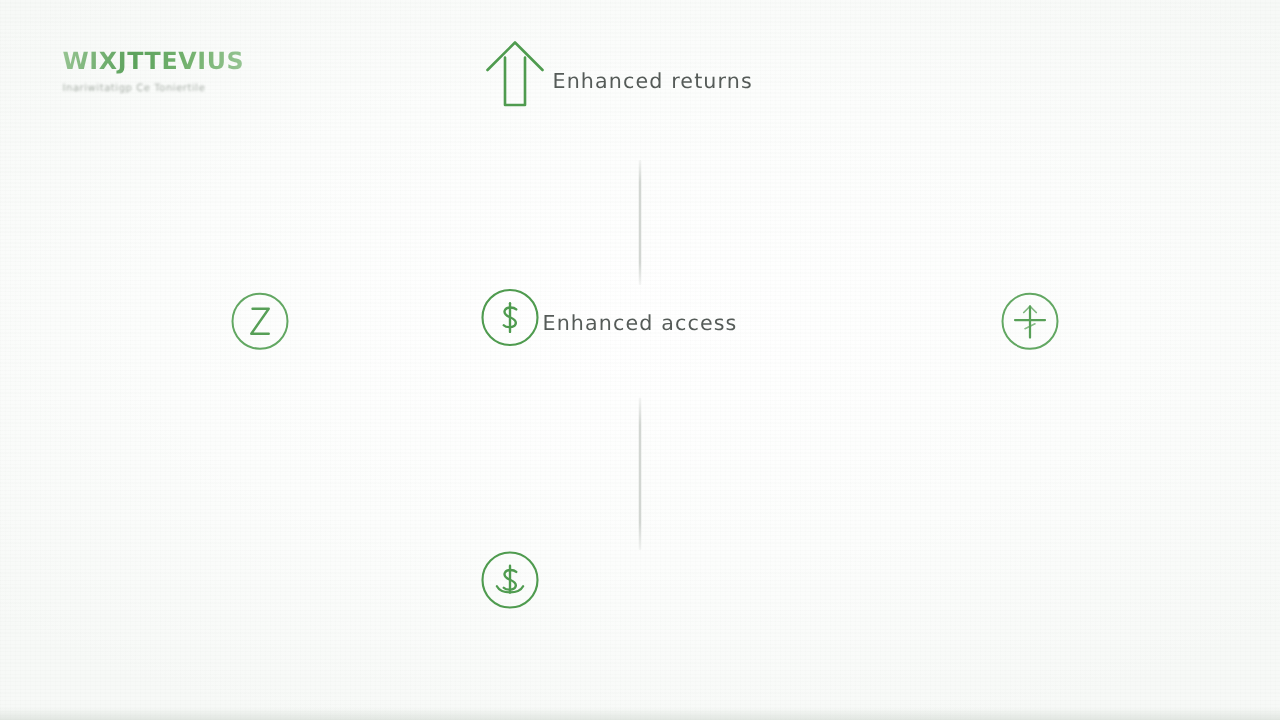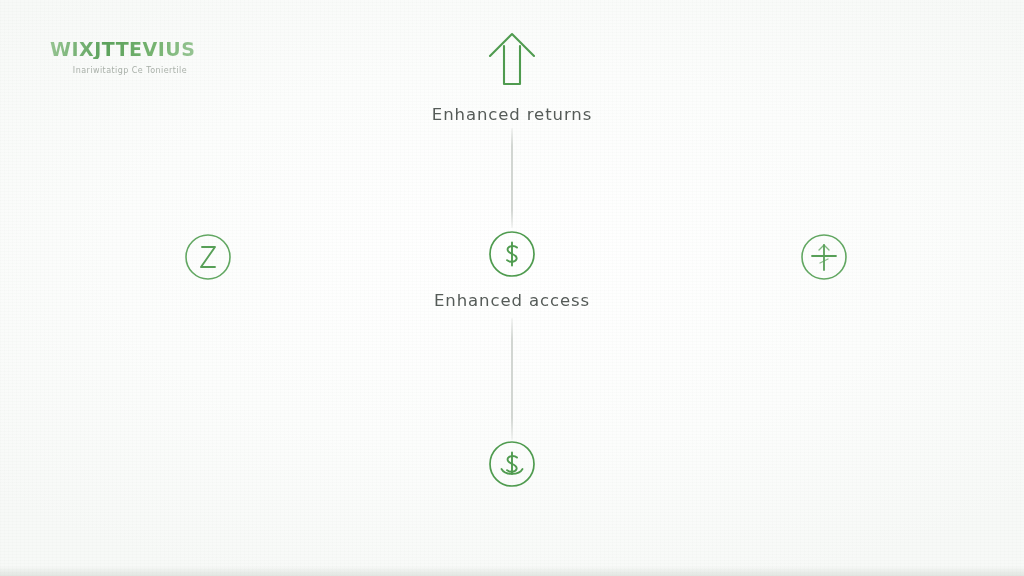--- a/index.html
+++ b/index.html
@@ -64,21 +64,20 @@
   }
   .logo-tagline {
     margin-top: 7px;
     font-family: "DejaVu Sans", sans-serif;
     font-size: 8px;
     letter-spacing: 0.45px;
     color: #9ba39b;
     filter: blur(0.7px);
     opacity: .85;
     white-space: nowrap;
-    text-align: center;
   }
 
   
   .flow {
     position: absolute;
     left: 512px;
     top: 0;
     width: 0;
     height: 576px;
   }
@@ -90,21 +89,21 @@
     border-radius: 2px;
   }
   .connector.c1 { top: 128px; height: 100px; }
   .connector.c2 { top: 318px; height: 122px; }
 
   .node {
     position: absolute;
     left: 50%;
     transform: translateX(-50%);
     display: flex;
-    flex-direction: column;
+    flex-direction: row;
     align-items: center;
     width: 260px;
   }
   .node-icon {
     display: block;
     filter: blur(0.25px);
   }
   .node-label {
     margin-top: 10px;
     font-family: "DejaVu Sans", sans-serif;

